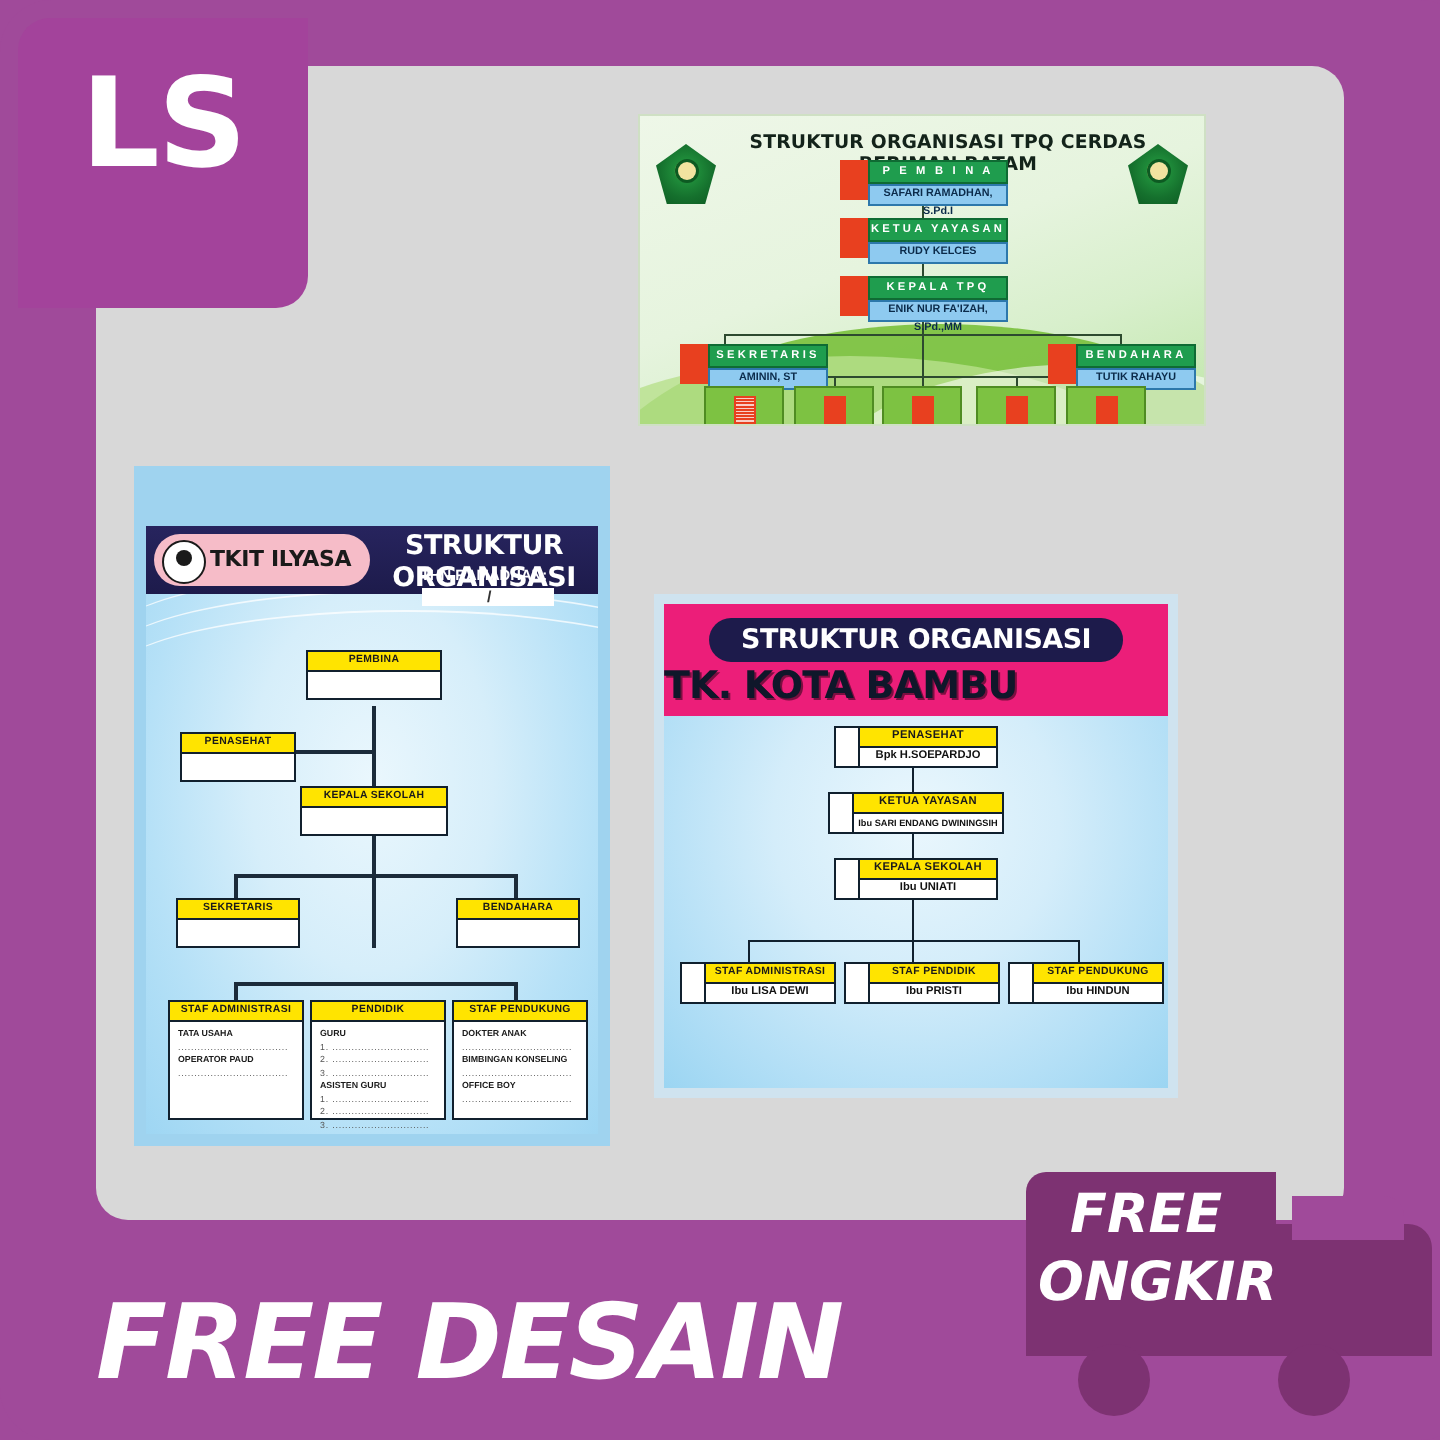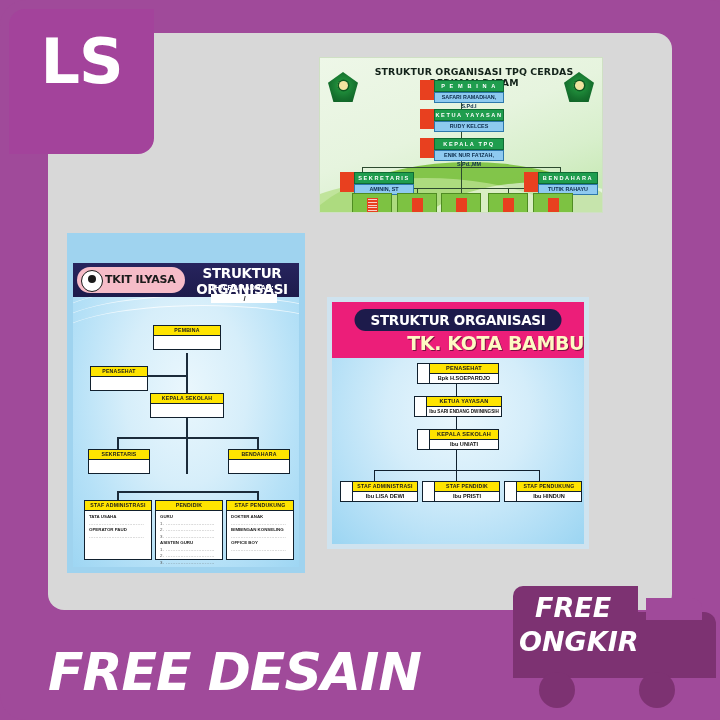--- a/index.html
+++ b/index.html
@@ -174,22 +174,22 @@
     overflow:hidden;
   }
   #bambu .hdr{position:absolute;left:0;right:0;top:0;height:56px;background:#ec1e79;}
   #bambu .hdr .cap{
     position:absolute;left:50%;top:7px;transform:translateX(-50%);
     background:#1d1b4b;border-radius:12px;padding:3px 16px;
     color:#ffffff;font-size:13.5px;font-weight:bold;white-space:nowrap;
     font-family:"DejaVu Sans",sans-serif;letter-spacing:-.3px;
   }
   #bambu .hdr .sub{
-    position:absolute;left:0;right:0;top:30px;text-align:right;
-    color:#fef9c3;font-size:19px;font-weight:bold;
+    position:absolute;left:0;right:0;top:30px;text-align:left;
+    color:#0f172a;font-size:19px;font-weight:bold;
     font-family:"DejaVu Sans",sans-serif;letter-spacing:-.4px;
     text-shadow:1px 1px 0 #7a0f40;
   }
   .bb-node{position:absolute;border:1.1px solid #10202e;background:#ffffff;display:flex;}
   .bb-node .pad{width:11px;background:#ffffff;border-right:1.1px solid #10202e;}
   .bb-node .col{flex:1;}
   .bb-node .h{
     background:#ffe400;border-bottom:1.1px solid #10202e;color:#1a1a1a;
     font-size:5.6px;font-weight:bold;text-align:center;height:9px;line-height:9px;letter-spacing:.2px;
   }

